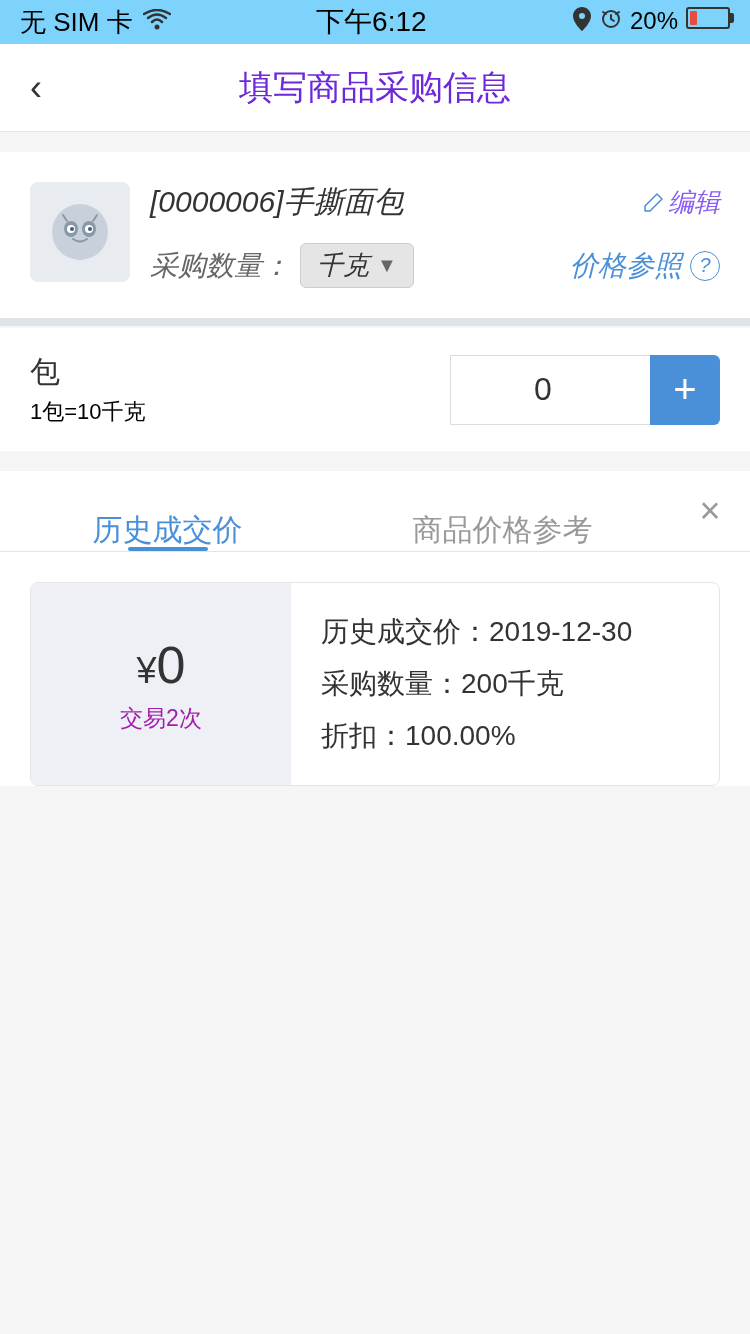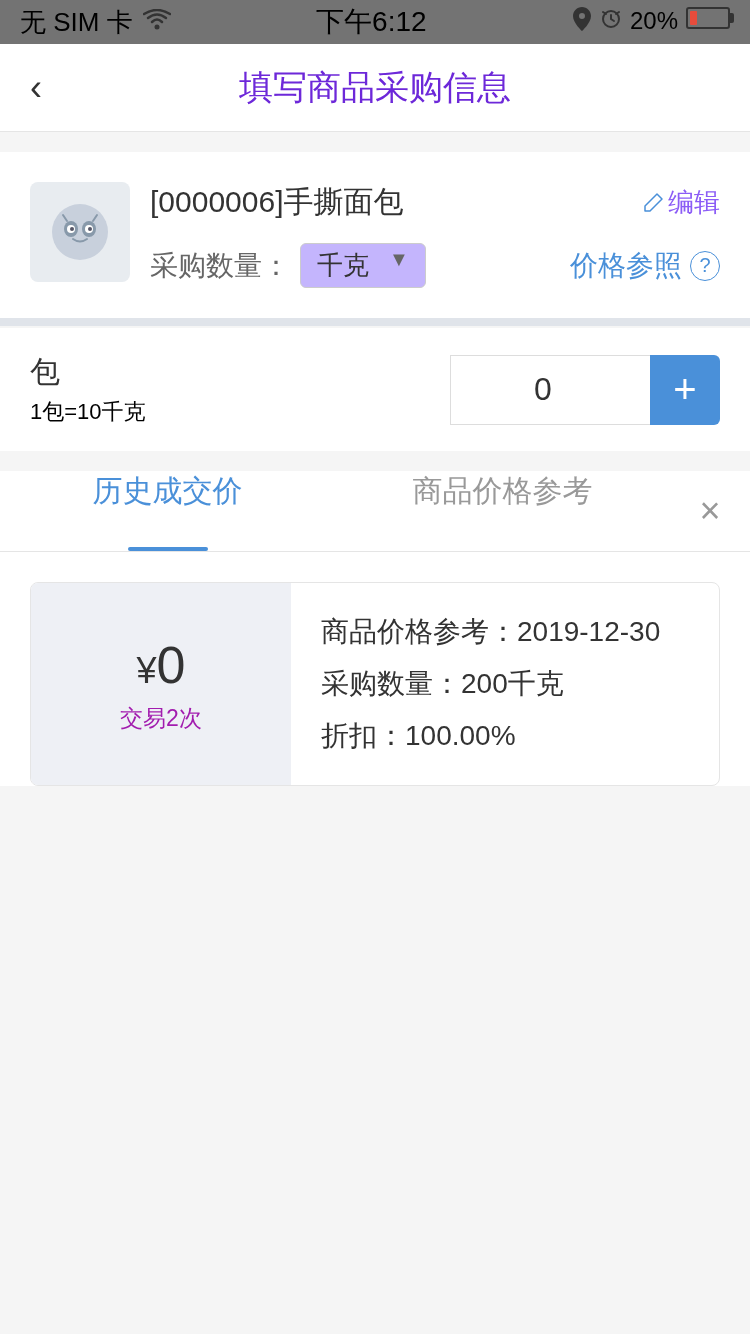--- a/index.html
+++ b/index.html
@@ -9,21 +9,21 @@
       min-height: 1334px;
       font-family: -apple-system, "PingFang SC", "Helvetica Neue", Arial, sans-serif;
       background: #f5f5f5;
       font-size: 28px;
     }
 
     
     .status-bar {
       width: 750px;
       height: 44px;
-      background: #737373;
+      background: #7dd3fc;
       display: flex;
       align-items: center;
       justify-content: space-between;
       padding: 0 20px;
       font-size: 26px;
       font-weight: 500;
     }
     .status-left {
       display: flex;
       align-items: center;
@@ -88,20 +88,21 @@
       font-size: 34px;
       font-weight: 500;
       color: #6d28d9;
     }
 
     
     .product-card {
       background: #fff;
       margin-top: 20px;
       padding: 30px;
+      font-style: italic;
     }
     .product-header {
       display: flex;
       align-items: flex-start;
       gap: 20px;
     }
     .product-icon {
       width: 100px;
       height: 100px;
       background: #e8ecf0;
@@ -137,29 +138,29 @@
       display: flex;
       align-items: center;
       justify-content: space-between;
     }
     .unit-label {
       font-size: 28px;
       color: #666;
     }
     .unit-select {
       display: inline-flex;
-      align-items: flex-start;
+      align-items: center;
       border: 1px solid #ccc;
       border-radius: 6px;
       padding: 4px 16px;
       font-size: 26px;
       color: #333;
-      background: #c4b5fd;
-      cursor: pointer;
-      gap: 20px;
+      background: #e5e5e5;
+      cursor: pointer;
+      gap: 8px;
     }
     .unit-select .arrow {
       font-size: 20px;
       color: #666;
     }
     .price-ref {
       font-size: 28px;
       color: #4a90d9;
       display: flex;
       align-items: center;
@@ -239,21 +240,21 @@
     .tab-bar {
       display: flex;
       align-items: center;
       border-bottom: 1px solid #e5e5e5;
       position: relative;
     }
     .tab-item {
       flex: 1;
       height: 80px;
       display: flex;
-      align-items: flex-start;
+      align-items: flex-end;
       justify-content: center;
       font-size: 30px;
       color: #999;
       cursor: pointer;
       position: relative;
     }
     .tab-item.active {
       color: #4a90d9;
     }
     .tab-item.active::after {
@@ -438,21 +439,21 @@
 
   <div class="price-card">
     <div class="price-left">
       <div class="price-amount">
         <span class="price-yen">¥</span><span>0</span>
       </div>
       <div class="price-times">交易2次</div>
     </div>
     <div class="price-right">
       <div class="price-detail-row">
-        <span>商品价格参考：</span><span>2019-12-30</span>
+        <span>历史成交价：</span><span>2019-12-30</span>
       </div>
       <div class="price-detail-row">
         <span>采购数量：</span><span>200千克</span>
       </div>
       <div class="price-detail-row">
         <span>折扣：</span><span>100.00%</span>
       </div>
     </div>
   </div>
 </div>

